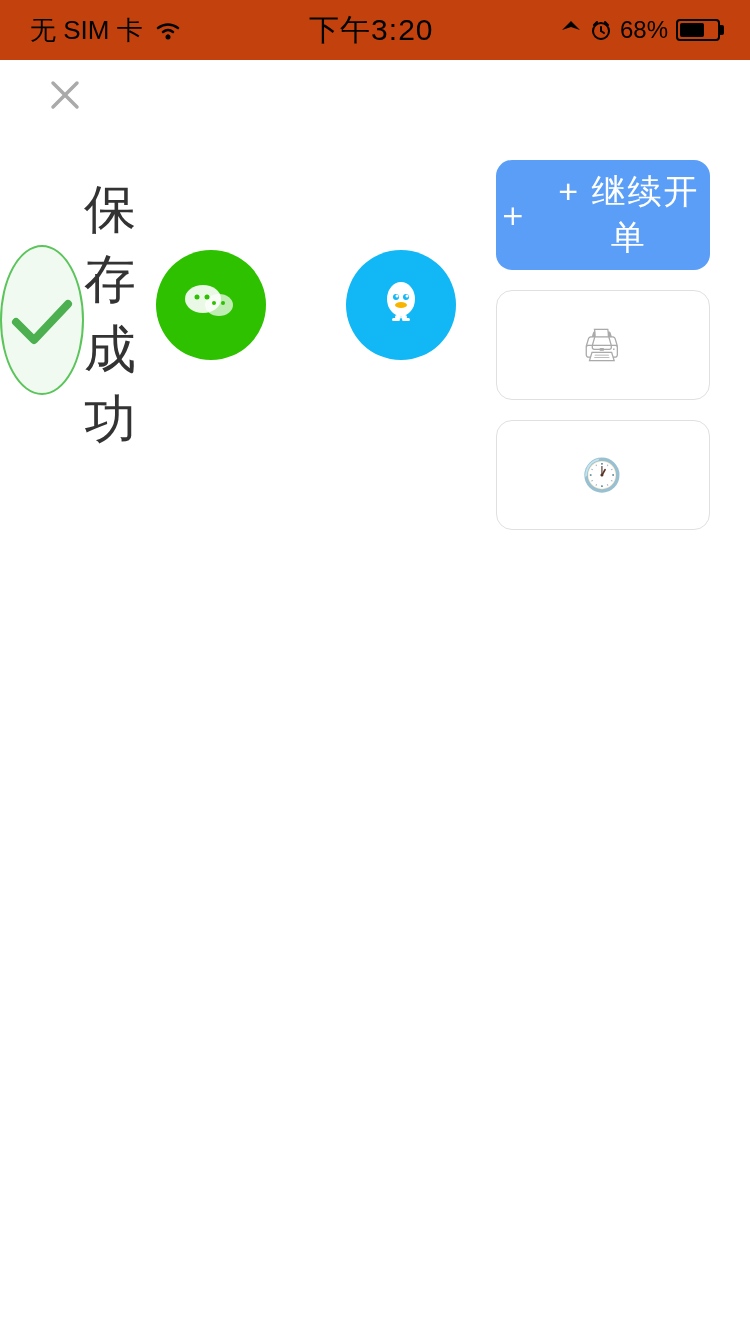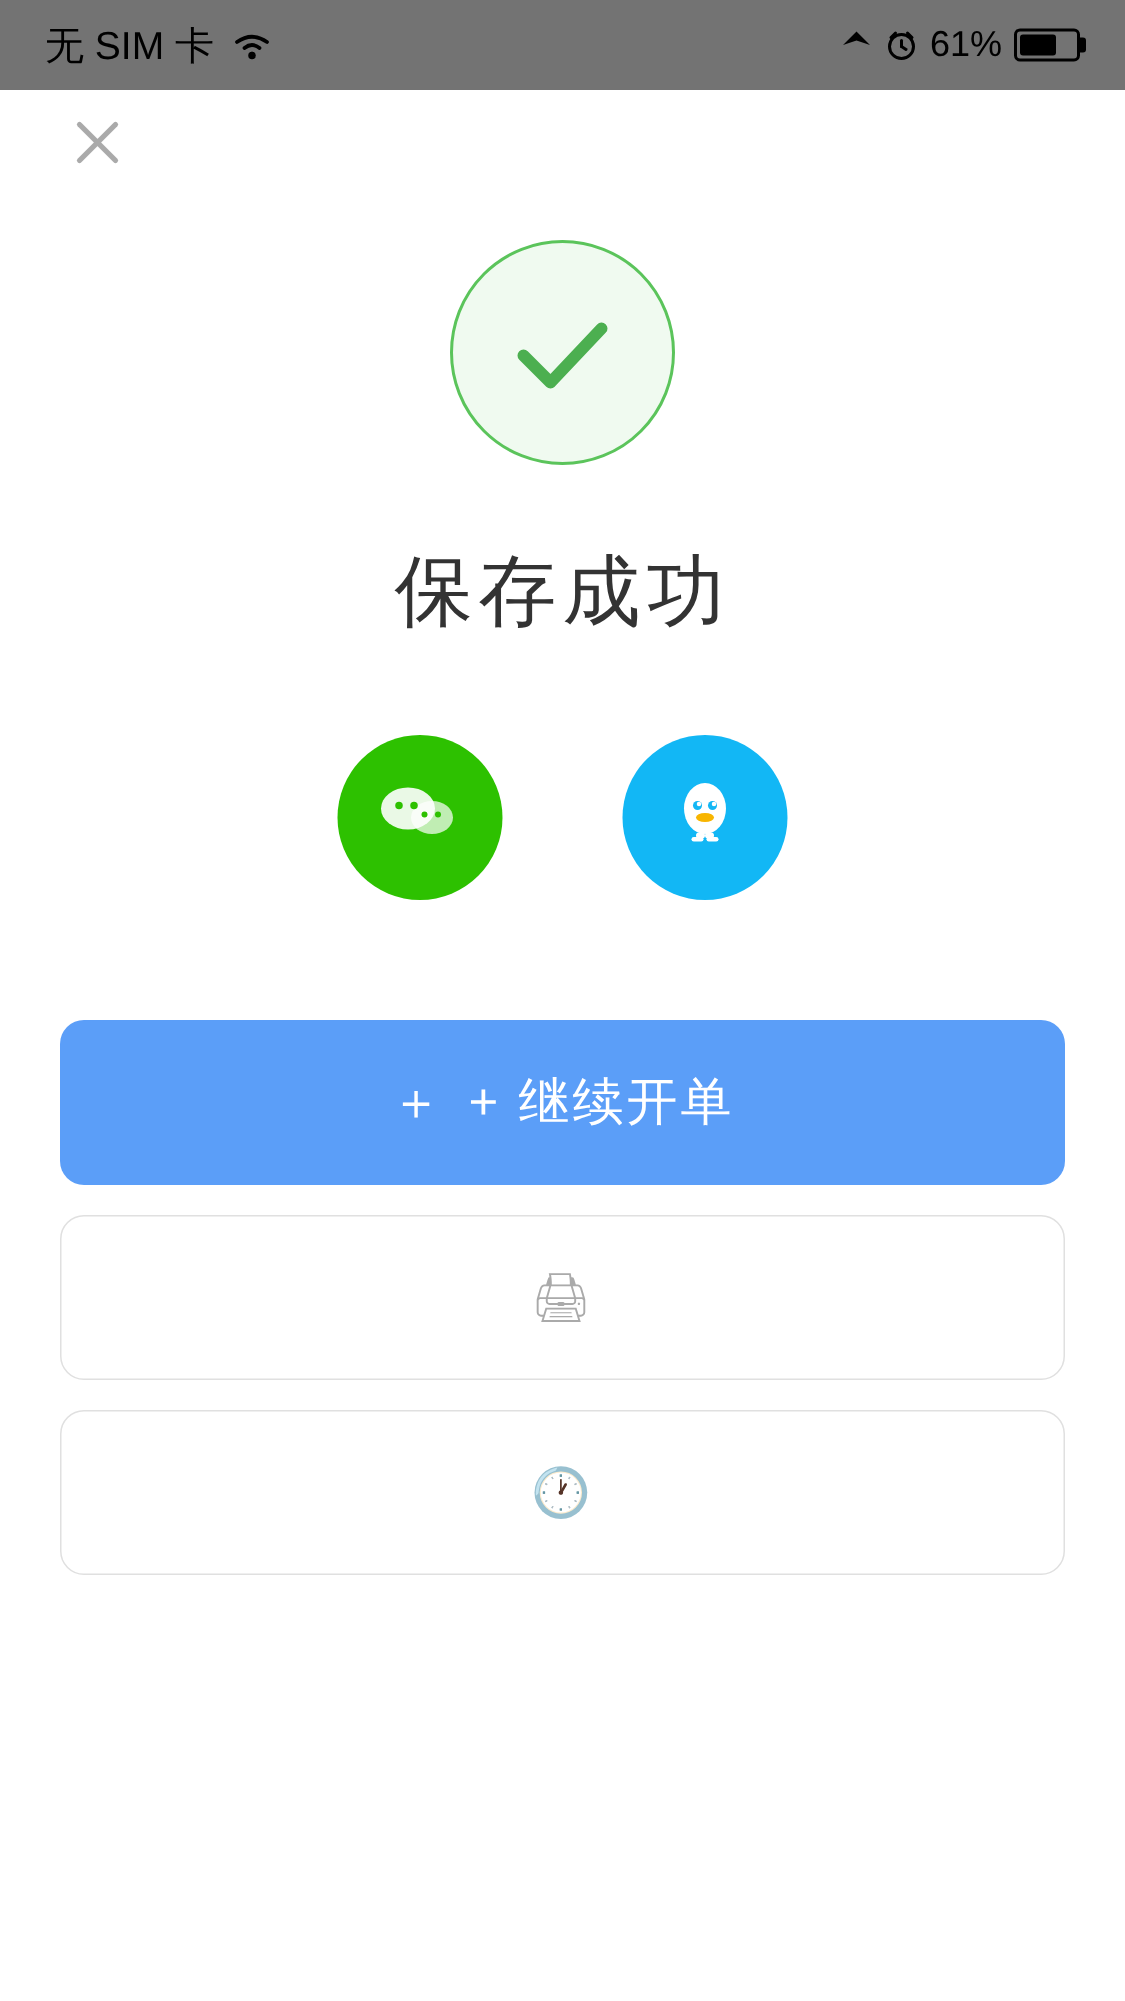--- a/index.html
+++ b/index.html
@@ -10,21 +10,21 @@
       min-height: 1334px;
       background: #ffffff;
       font-family: -apple-system, "PingFang SC", "Helvetica Neue", Arial, sans-serif;
       position: relative;
     }
 
     
     .status-bar {
       width: 100%;
       height: 60px;
-      background: #737373;
+      background: #c2410c;
       display: flex;
       align-items: center;
       justify-content: space-between;
       padding: 0 30px;
       font-size: 26px;
       color: #000;
     }
 
     .status-left {
       display: flex;
@@ -102,21 +102,21 @@
     }
 
     .close-icon-svg {
       width: 36px;
       height: 36px;
     }
 
     
     .main-content {
       display: flex;
-      flex-direction: column;
+      flex-direction: row;
       align-items: center;
       padding-top: 100px;
     }
 
     
     .success-circle {
       width: 150px;
       height: 150px;
       border-radius: 50%;
       background: #f0faf0;
@@ -248,32 +248,33 @@
 <div class="status-bar">
   <div class="status-left">
     <span>无 SIM 卡</span>
     <svg class="wifi-icon" viewBox="0 0 30 22" fill="none">
       <path d="M15 17 Q15 17 15 17" stroke="#000" stroke-width="3" stroke-linecap="round"></path>
       <path d="M10 13 Q15 9 20 13" stroke="#000" stroke-width="2.5" fill="none" stroke-linecap="round"></path>
       <path d="M5 9 Q15 2 25 9" stroke="#000" stroke-width="2.5" fill="none" stroke-linecap="round"></path>
       <circle cx="15" cy="18" r="2.5" fill="#000"></circle>
     </svg>
   </div>
+  <div class="status-center">下午3:20</div>
   <div class="status-right">
     <svg width="22" height="22" viewBox="0 0 22 22" fill="none">
       <path d="M11 2 L20 11 L11 8 L2 11 Z" fill="#000"></path>
     </svg>
     <svg width="22" height="22" viewBox="0 0 22 22" fill="none">
       <circle cx="11" cy="12" r="8" stroke="#000" stroke-width="2" fill="none"></circle>
       <line x1="11" y1="8" x2="11" y2="12" stroke="#000" stroke-width="2" stroke-linecap="round"></line>
       <line x1="11" y1="12" x2="14" y2="14" stroke="#000" stroke-width="2" stroke-linecap="round"></line>
       <line x1="7" y1="3" x2="4" y2="6" stroke="#000" stroke-width="2" stroke-linecap="round"></line>
       <line x1="15" y1="3" x2="18" y2="6" stroke="#000" stroke-width="2" stroke-linecap="round"></line>
     </svg>
-    <span>61%</span>
+    <span>68%</span>
     <div class="battery-block">
       <div class="battery-bar">
         <div class="battery-fill"></div>
       </div>
     </div>
   </div>
 </div>
 
 <div class="close-btn">
   <svg class="close-icon-svg" viewBox="0 0 36 36" fill="none">

